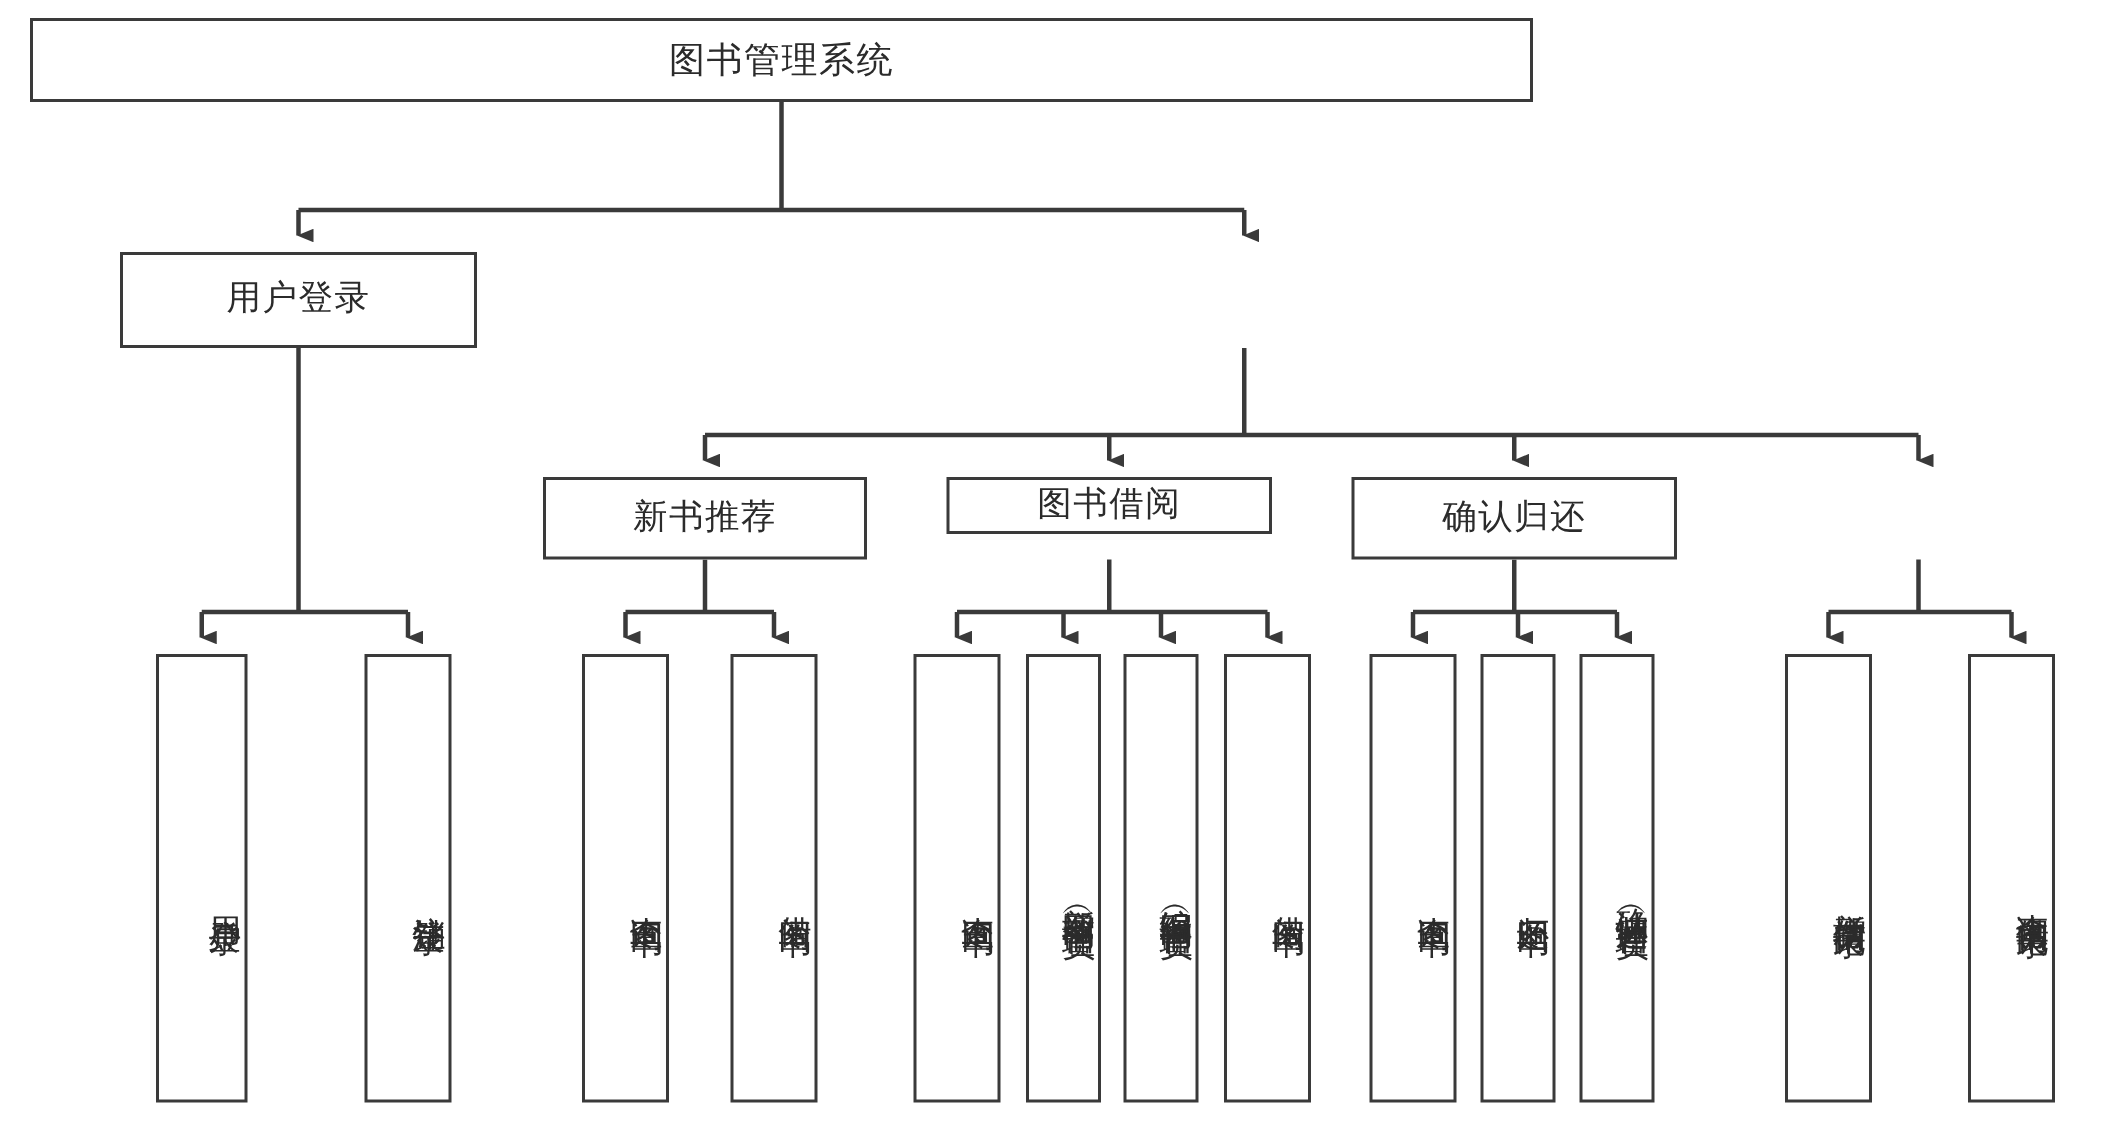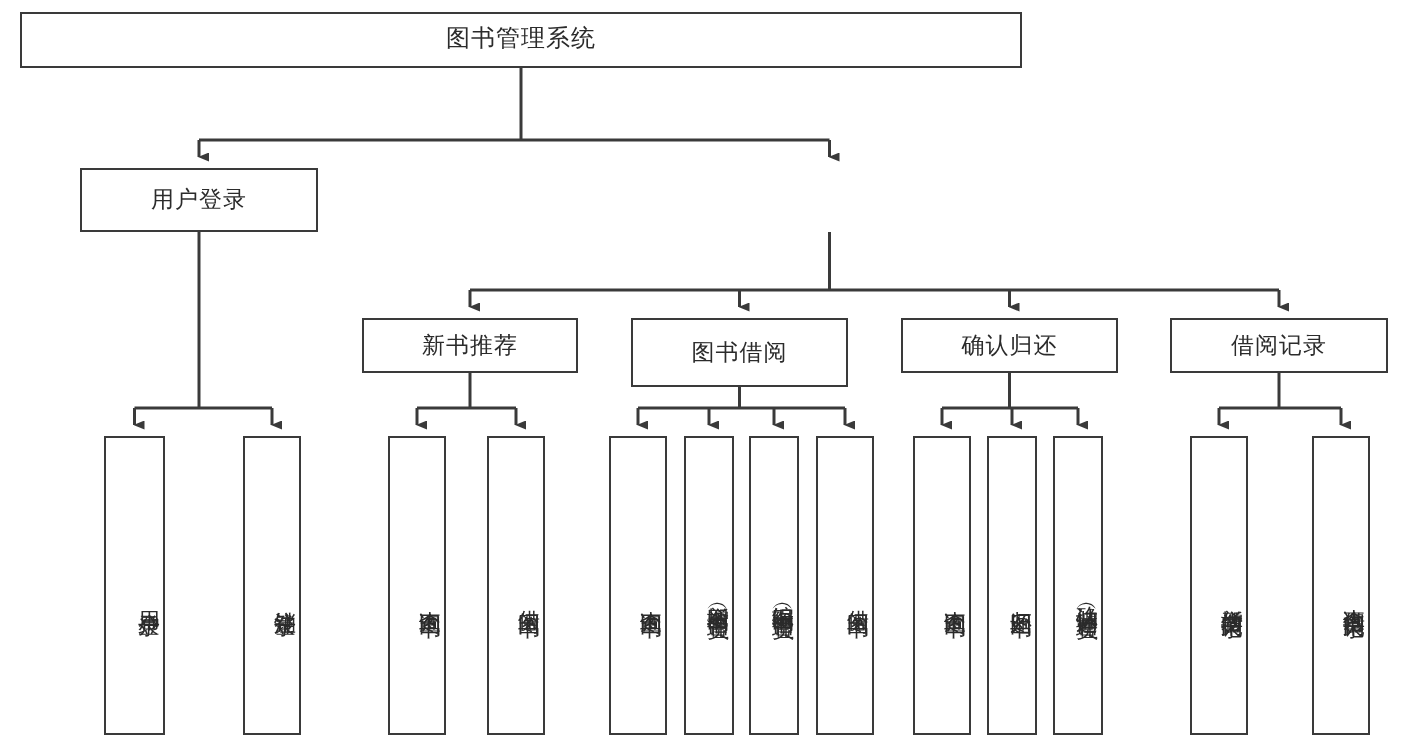--- a/index.html
+++ b/index.html
@@ -110,39 +110,36 @@
         <path d="M 942 408 L 942 425" marker-end="url(#arrowhead)"></path>
         <path d="M 1012 408 L 1012 425" marker-end="url(#arrowhead)"></path>
         <path d="M 1078 408 L 1078 425" marker-end="url(#arrowhead)"></path>
         <path d="M 1279 373 L 1279 408"></path>
         <path d="M 1219 408 L 1341 408"></path>
         <path d="M 1219 408 L 1219 425" marker-end="url(#arrowhead)"></path>
         <path d="M 1341 408 L 1341 425" marker-end="url(#arrowhead)"></path>
       </g>
   </svg>
 
-  <div class="node horizontal root" id="n-root" style="left: 20px; top: 12px; width: 1002px; height: 56px; font-family: Liberation Mono, monospace;">
+  <div class="node horizontal root" id="n-root" style="left: 20px; top: 12px; width: 1002px; height: 56px;">
     <span>图书管理系统</span>
   </div>
 
   <div class="node horizontal" id="n-l2_user" style="left: 80px; top: 168px; width: 238px; height: 64px;">
     <span>用户登录</span>
   </div>
 
   <div class="node horizontal" id="n-l3_newbook" style="left: 362px; top: 318px; width: 216px; height: 55px;">
     <span>新书推荐</span>
   </div>
-  <div class="node horizontal" id="n-l3_borrow" style="left: 631px; top: 318px; width: 217px; height: 69px;">
+  <div class="node horizontal" id="n-l3_borrow" style="left: 631px; top: 318px; width: 217px; height: 38px;">
     <span>图书借阅</span>
   </div>
   <div class="node horizontal" id="n-l3_current" style="left: 901px; top: 318px; width: 217px; height: 55px;">
     <span>确认归还</span>
-  </div>
-  <div class="node horizontal" id="n-l3_record" style="left: 1170px; top: 318px; width: 218px; height: 55px;">
-    <span>借阅记录</span>
   </div>
 
   <div class="node vertical" id="n-leaf_user_login" style="left: 104px; top: 436px; width: 61px; height: 299px;">
     <span class="vlabel">用户登录</span>
   </div>
   <div class="node vertical" id="n-leaf_user_logout" style="left: 243px; top: 436px; width: 58px; height: 299px;">
     <span class="vlabel">注销登录</span>
   </div>
 
   <div class="node vertical" id="n-leaf_new_query" style="left: 388px; top: 436px; width: 58px; height: 299px;">

